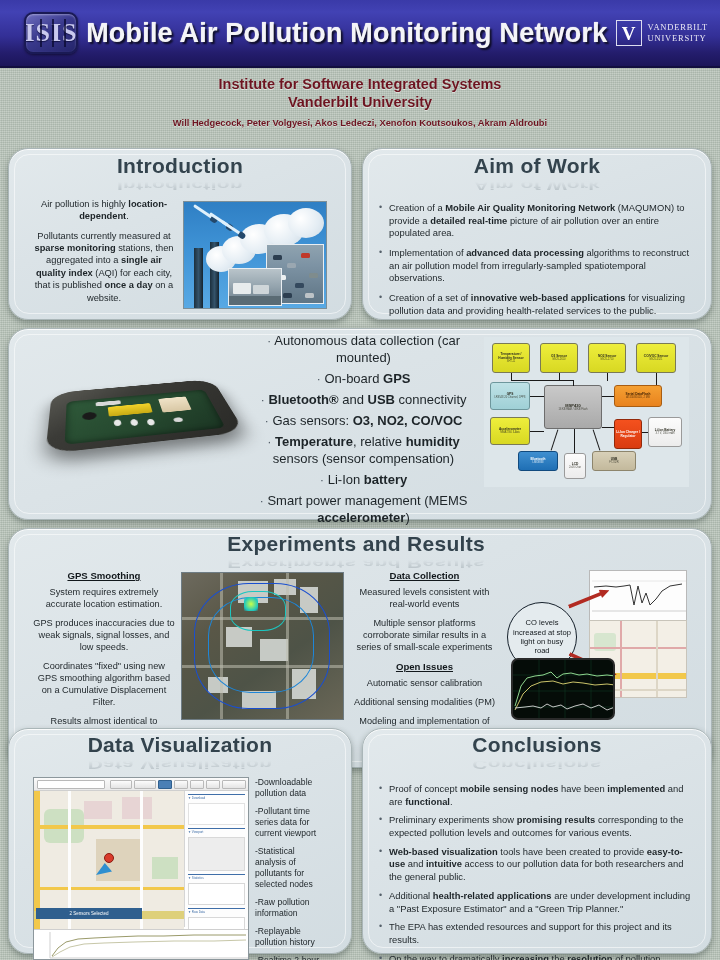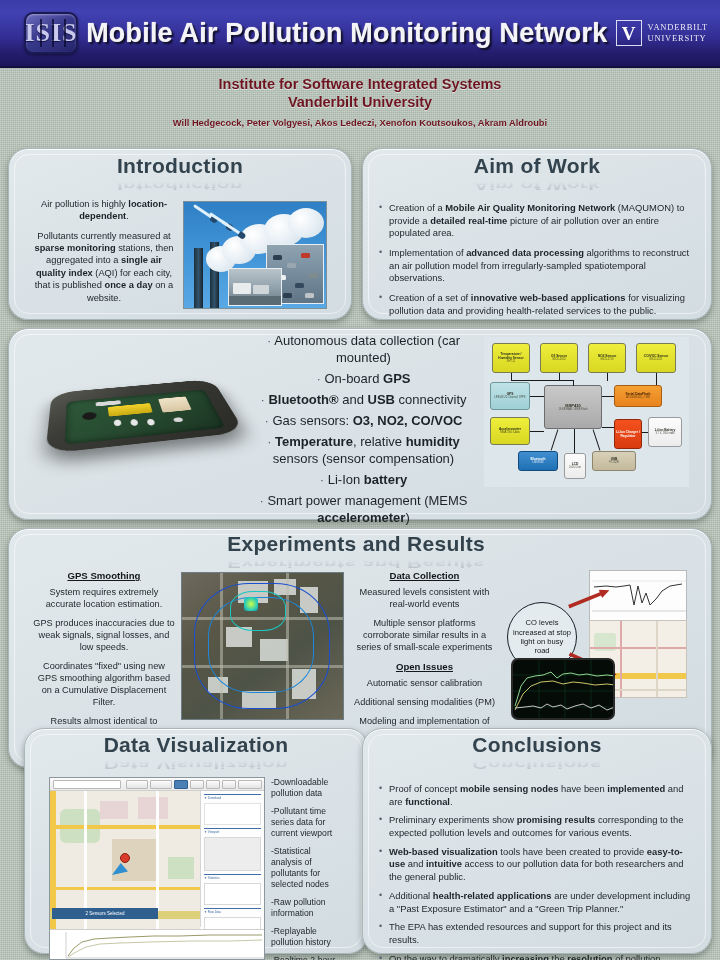--- a/index.html
+++ b/index.html
@@ -108,21 +108,21 @@
   }
   ul.bl li::before{
     content:"•"; position:absolute; left:2px; top:-1px; color:#55606a; font-size:9px;
   }
 
   
   #p-intro   { left:8px;  top:148px; width:344px; height:172px; }
   #p-aim     { left:362px;top:148px; width:350px; height:172px; }
   #p-hw      { left:8px;  top:328px; width:704px; height:192px; }
   #p-exp     { left:8px;  top:528px; width:704px; height:240px; }
-  #p-dv      { left:24px;  top:728px; width:344px; height:226px; }
+  #p-dv      { left:8px;  top:728px; width:344px; height:226px; }
   #p-conc    { left:362px;top:728px; width:350px; height:226px; }
 
   .pad{ position:relative; z-index:1; padding:6px 14px 8px; }
 
   
   .intro-row{ display:flex; gap:8px; align-items:flex-start; padding:0 10px; }
   .intro-col{ width:178px; text-align:center; }
   .intro-col p{ margin-bottom:7px; font-size:9.3px; line-height:1.33; color:#1d2428; }
   .pollution-img{
     width:144px; height:108px; border:1px solid #7d8f98; flex:none; margin-top:3px;

